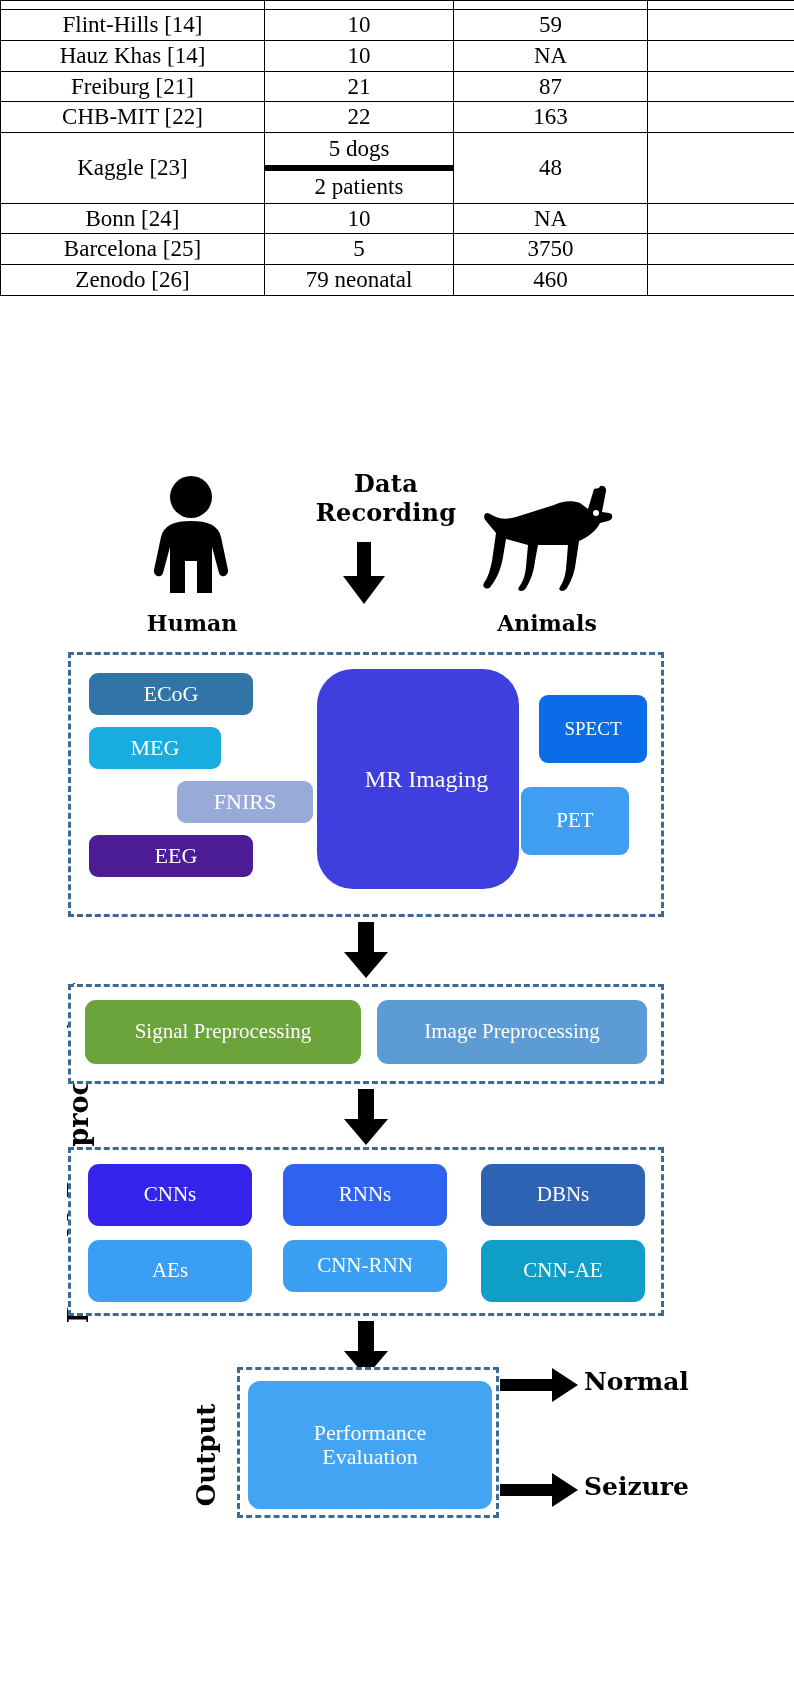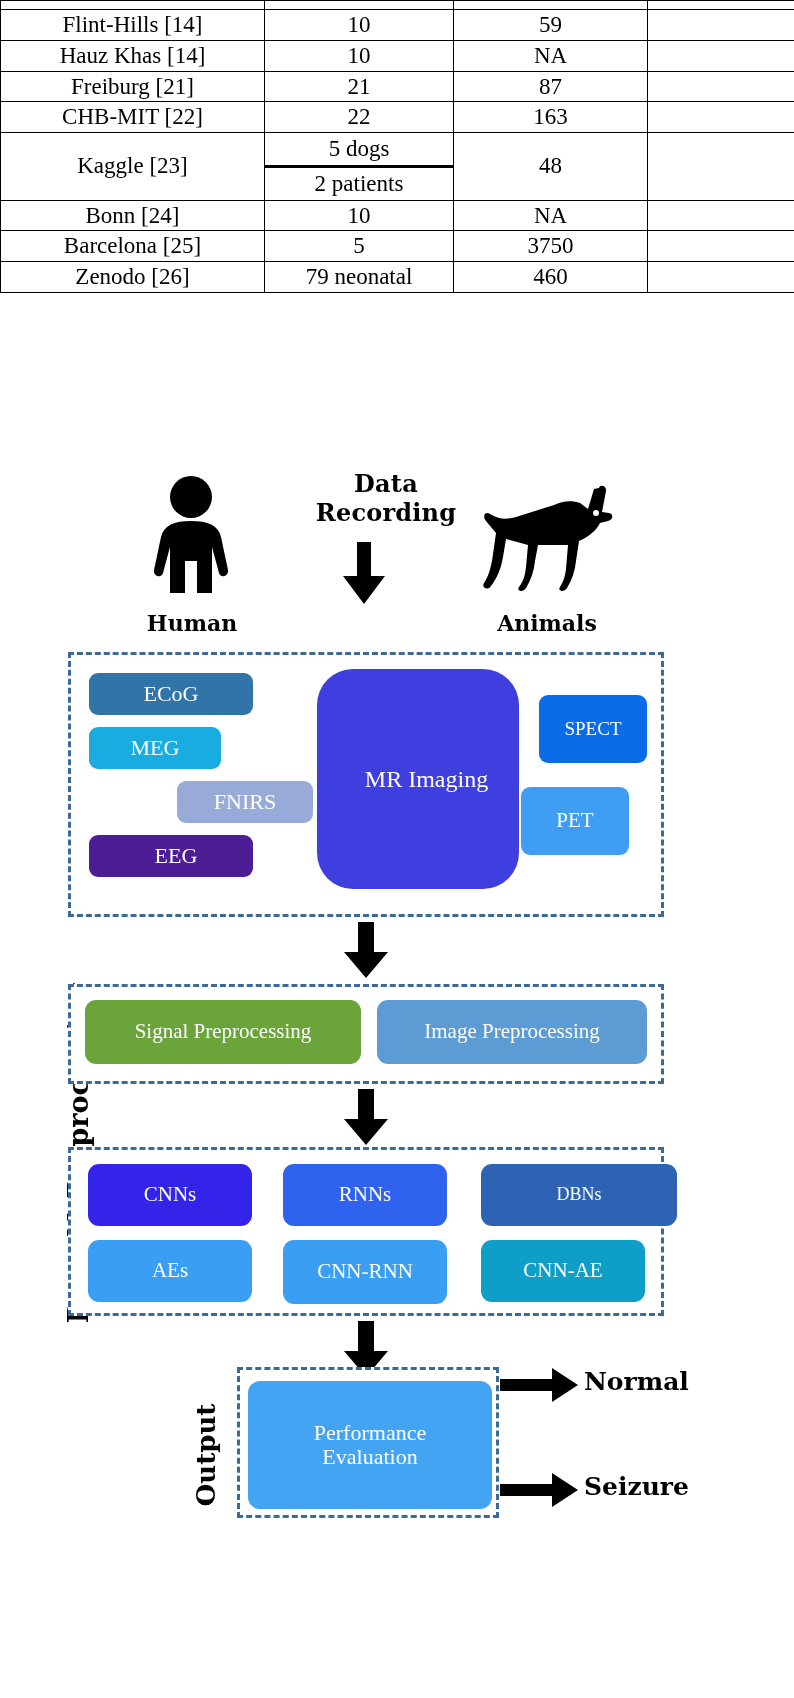--- a/index.html
+++ b/index.html
@@ -30,21 +30,21 @@
   .c1{width:255px;}
   .c2{width:180px;}
   .c3{width:185px;}
   .c4{width:460px;}
   td.topcut{height:4px;padding:0;border-top:none;}
   .split{padding:0 !important;}
   .split .sub{
     padding:3px 4px;
     font-size:23px;
   }
-  .split .sub.first{border-bottom:3px solid #000000;}
+  .split .sub.first{border-bottom:6px solid #000000;}
 
   
   .figure{position:absolute;left:0;top:455px;width:794px;height:1243px;}
 
   
   .toprow{position:absolute;left:0;top:0;width:680px;height:192px;}
 
   .human{position:absolute;left:148px;top:20px;width:86px;height:120px;}
   .dog{position:absolute;left:476px;top:28px;width:140px;height:108px;}
 
@@ -245,25 +245,25 @@
   </svg>
 
   <div class="side-label" style="left:-42px;top:775px;width:240px;font-size:27px;">Deep Nets</div>
 
   <div class="dashbox" style="left:68px;top:692px;width:596px;height:169px;">
 
     <div class="pill" style="left:17px;top:14px;width:164px;height:62px;border-radius:11px;font-size:21px;background:#3423e8;">CNNs</div>
 
     <div class="pill" style="left:212px;top:14px;width:164px;height:62px;border-radius:11px;font-size:21px;background:#2f62ef;">RNNs</div>
 
-    <div class="pill" style="left:410px;top:14px;width:196px;height:62px;border-radius:11px;font-size:18px;background:#2e63b4;">DBNs</div>
+    <div class="pill" style="left:410px;top:14px;width:164px;height:62px;border-radius:11px;font-size:21px;background:#2e63b4;">DBNs</div>
 
     <div class="pill" style="left:17px;top:90px;width:164px;height:62px;border-radius:11px;font-size:21px;background:#3b9ef5;">AEs</div>
 
-    <div class="pill" style="left:212px;top:90px;width:164px;height:64px;border-radius:11px;font-size:21px;background:#3a9ef3;">CNN-RNN</div>
+    <div class="pill" style="left:212px;top:90px;width:164px;height:52px;border-radius:11px;font-size:21px;background:#3a9ef3;">CNN-RNN</div>
 
     <div class="pill" style="left:410px;top:90px;width:164px;height:62px;border-radius:11px;font-size:21px;background:#0f9ec8;">CNN-AE</div>
   </div>
 
   <svg class="vArrow" style="left:344px;top:866px;" viewBox="0 0 44 56">
     <path d="M14 0 L30 0 L30 30 L44 30 L22 56 L0 30 L14 30 Z" fill="#000"></path>
   </svg>
 
   <div class="side-label" style="left:116px;top:985px;width:180px;font-size:26px;">Output</div>
 

